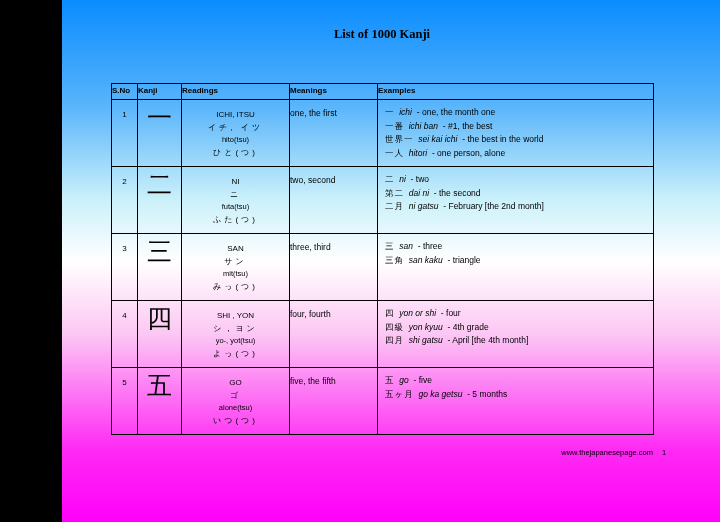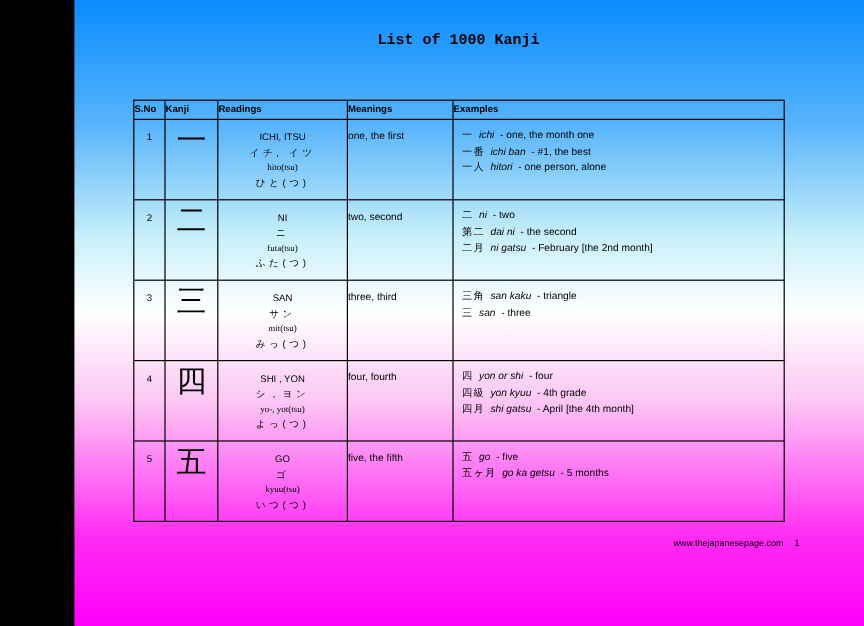--- a/index.html
+++ b/index.html
@@ -33,21 +33,21 @@
       #ffffff 50%,
       #fcc7f4 64%,
       #ff2af4 86%,
       #ff00fa 100%);
   }
   .doc-title {
     position: absolute;
     left: 49px; top: 27px;
     width: 542px;
     text-align: center;
-    font-family: Liberation Mono, monospace;
+    font-family: Liberation Serif, serif;
     font-weight: bold;
     font-size: 12.5px;
     color: #000;
   }
   .ktable {
     position: absolute;
     left: 49px; top: 83px;
     width: 542px;
     display: grid;
     grid-template-columns: 26px 44px 108px 88px 276px;
@@ -87,21 +87,21 @@
     line-height: 1.05;
     font-family: "Liberation Serif", serif;
   }
   .cell.readings {
     text-align: center;
     padding-top: 9px;
     height: 57px;
   }
   .rline { line-height: 12.5px; font-size: 8px; }
   .rline1, .rline3 { letter-spacing: 3px; }
-  .rline2 { font-size: 7.5px; font-family: Liberation Serif, serif; }
+  .rline2 { font-size: 7.5px; }
   .cell.meanings {
     text-align: left;
     padding-top: 8px;
     height: 58px;
     font-size: 8.5px;
   }
   .cell.examples {
     padding: 6px 4px 0 7px;
     height: 60px;
     font-size: 8.5px;
@@ -146,20 +146,21 @@
     <div class="cell readings">
             <div class="rline rline0">ICHI, ITSU</div>
             <div class="rline rline1">イチ, イツ</div>
             <div class="rline rline2">hito(tsu)</div>
             <div class="rline rline3">ひと(つ)</div>
           </div>
     <div class="cell meanings">one, the first</div>
     <div class="cell examples">
             <div class="exline"><span class="jp">一</span>&nbsp; <span class="romaji">ichi</span>&nbsp; <span class="gloss">- one, the month one</span></div>
             <div class="exline"><span class="jp">一番</span>&nbsp; <span class="romaji">ichi ban</span>&nbsp; <span class="gloss">- #1, the best</span></div>
+            <div class="exline"><span class="jp">世界一</span>&nbsp; <span class="romaji">sei kai ichi</span>&nbsp; <span class="gloss">- the best in the world</span></div>
             <div class="exline"><span class="jp">一人</span>&nbsp; <span class="romaji">hitori</span>&nbsp; <span class="gloss">- one person, alone</span></div>
           </div>
   </div>
 
   <div class="trow">
     <div class="cell sno">2</div>
     <div class="cell kanji">二</div>
     <div class="cell readings">
             <div class="rline rline0">NI</div>
             <div class="rline rline1">ニ</div>
@@ -178,22 +179,22 @@
     <div class="cell sno">3</div>
     <div class="cell kanji">三</div>
     <div class="cell readings">
             <div class="rline rline0">SAN</div>
             <div class="rline rline1">サン</div>
             <div class="rline rline2">mit(tsu)</div>
             <div class="rline rline3">みっ(つ)</div>
           </div>
     <div class="cell meanings">three, third</div>
     <div class="cell examples">
+            <div class="exline"><span class="jp">三</span>&nbsp; <span class="romaji">san</span>&nbsp; <span class="gloss">- three</span></div>
             <div class="exline"><span class="jp">三角</span>&nbsp; <span class="romaji">san kaku</span>&nbsp; <span class="gloss">- triangle</span></div>
-            <div class="exline"><span class="jp">三</span>&nbsp; <span class="romaji">san</span>&nbsp; <span class="gloss">- three</span></div>
           </div>
   </div>
 
   <div class="trow">
     <div class="cell sno">4</div>
     <div class="cell kanji">四</div>
     <div class="cell readings">
             <div class="rline rline0">SHI , YON</div>
             <div class="rline rline1">シ，ヨン</div>
             <div class="rline rline2">yo-, yot(tsu)</div>
@@ -206,21 +207,21 @@
             <div class="exline"><span class="jp">四月</span>&nbsp; <span class="romaji">shi gatsu</span>&nbsp; <span class="gloss">- April [the 4th month]</span></div>
           </div>
   </div>
 
   <div class="trow">
     <div class="cell sno">5</div>
     <div class="cell kanji">五</div>
     <div class="cell readings">
             <div class="rline rline0">GO</div>
             <div class="rline rline1">ゴ</div>
-            <div class="rline rline2">kyuu(tsu)</div>
+            <div class="rline rline2">alone(tsu)</div>
             <div class="rline rline3">いつ(つ)</div>
           </div>
     <div class="cell meanings">five, the fifth</div>
     <div class="cell examples">
             <div class="exline"><span class="jp">五</span>&nbsp; <span class="romaji">go</span>&nbsp; <span class="gloss">- five</span></div>
             <div class="exline"><span class="jp">五ヶ月</span>&nbsp; <span class="romaji">go ka getsu</span>&nbsp; <span class="gloss">- 5 months</span></div>
           </div>
   </div>
 </div>
 

